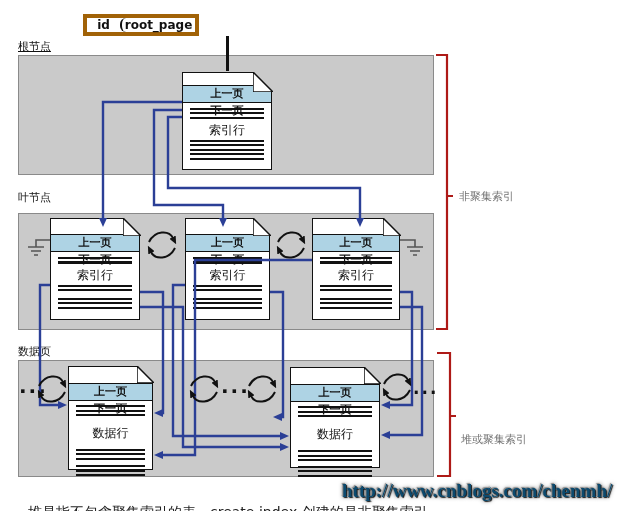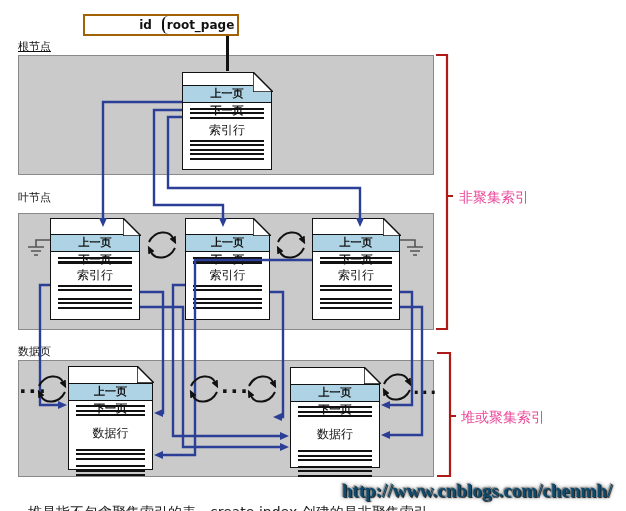--- a/index.html
+++ b/index.html
@@ -1,19 +1,19 @@
 <!DOCTYPE html>
 <html><head>
 <meta charset="utf-8">
 <style>
   html,body{margin:0;padding:0;background:#fff;}
   .stage{position:relative;width:626px;height:511px;background:#fff;overflow:hidden;
          font-family:"DejaVu Sans","Liberation Sans",sans-serif;color:#111;}
   
-  .hdr-table{position:absolute;left:83px;top:14px;display:flex;border:2px solid #a16207;background:#fff;height:22px;box-sizing:border-box;padding-left:44px;}
+  .hdr-table{position:absolute;left:83px;top:14px;display:flex;border:4px solid #a16207;background:#fff;height:22px;box-sizing:border-box;}
   .hdr-cell{display:flex;align-items:center;justify-content:center;font-size:12px;font-weight:bold;padding:0 8px;box-sizing:border-box;}
   .hdr-cell + .hdr-cell{border-left:2px solid #111;}
   .c-id{width:33px;}.c-idx{width:99px;}.c-root{width:75px;border-radius:6px;}
   
   .band{position:absolute;left:18px;width:416px;background:#cacaca;border:1px solid #8a8a8a;box-sizing:border-box;}
   .band-root{top:55px;height:120px;}
   .band-leaf{top:213px;height:117px;}
   .band-data{top:360px;height:117px;}
   .band-label{position:absolute;left:18px;font-size:11px;color:#111;}
   .lbl-root{top:39px;text-decoration:underline;}.lbl-leaf{top:190px;}.lbl-data{top:344px;}
@@ -37,23 +37,23 @@
   .page-leaf .r2{height:8px;}
   .page-leaf .r3{height:13px;margin-top:5px;}
   
   .page-data .pg-header{margin-top:16px;}
   .page-data .r1{height:12px;margin-top:4px;}
   .page-data .pg-label{height:32px;}
   .page-data .r2{height:12px;}
   .page-data .r3{height:12px;margin-top:4px;}
   .svg-overlay{position:absolute;left:0;top:0;z-index:5;pointer-events:none;}
   .dots{position:absolute;font-size:20px;font-weight:900;letter-spacing:2px;line-height:10px;color:#111;z-index:4;}
-  .bracket-label{position:absolute;font-size:14px;color:#ec4899;z-index:6;}
+  .bracket-label{position:absolute;font-size:11px;color:#737373;z-index:6;}
   .bl-1{left:459px;top:189px;}
-  .bl-2{left:461px;top:409px;}
+  .bl-2{left:461px;top:432px;}
   .watermark{position:absolute;left:342px;top:480px;z-index:8;
     font-family:"Liberation Serif","DejaVu Serif",serif;font-weight:bold;font-size:19px;
     color:#0c4a6e;text-shadow:1px 1px 1px #1a1a1a,-1px -1px 1px #888,0 0 4px #444;}
   .caption{position:absolute;left:28px;top:504px;font-size:14px;color:#222;white-space:nowrap;z-index:8;}
 </style>
 </head>
 <body>
 
 <div class="stage">
 

